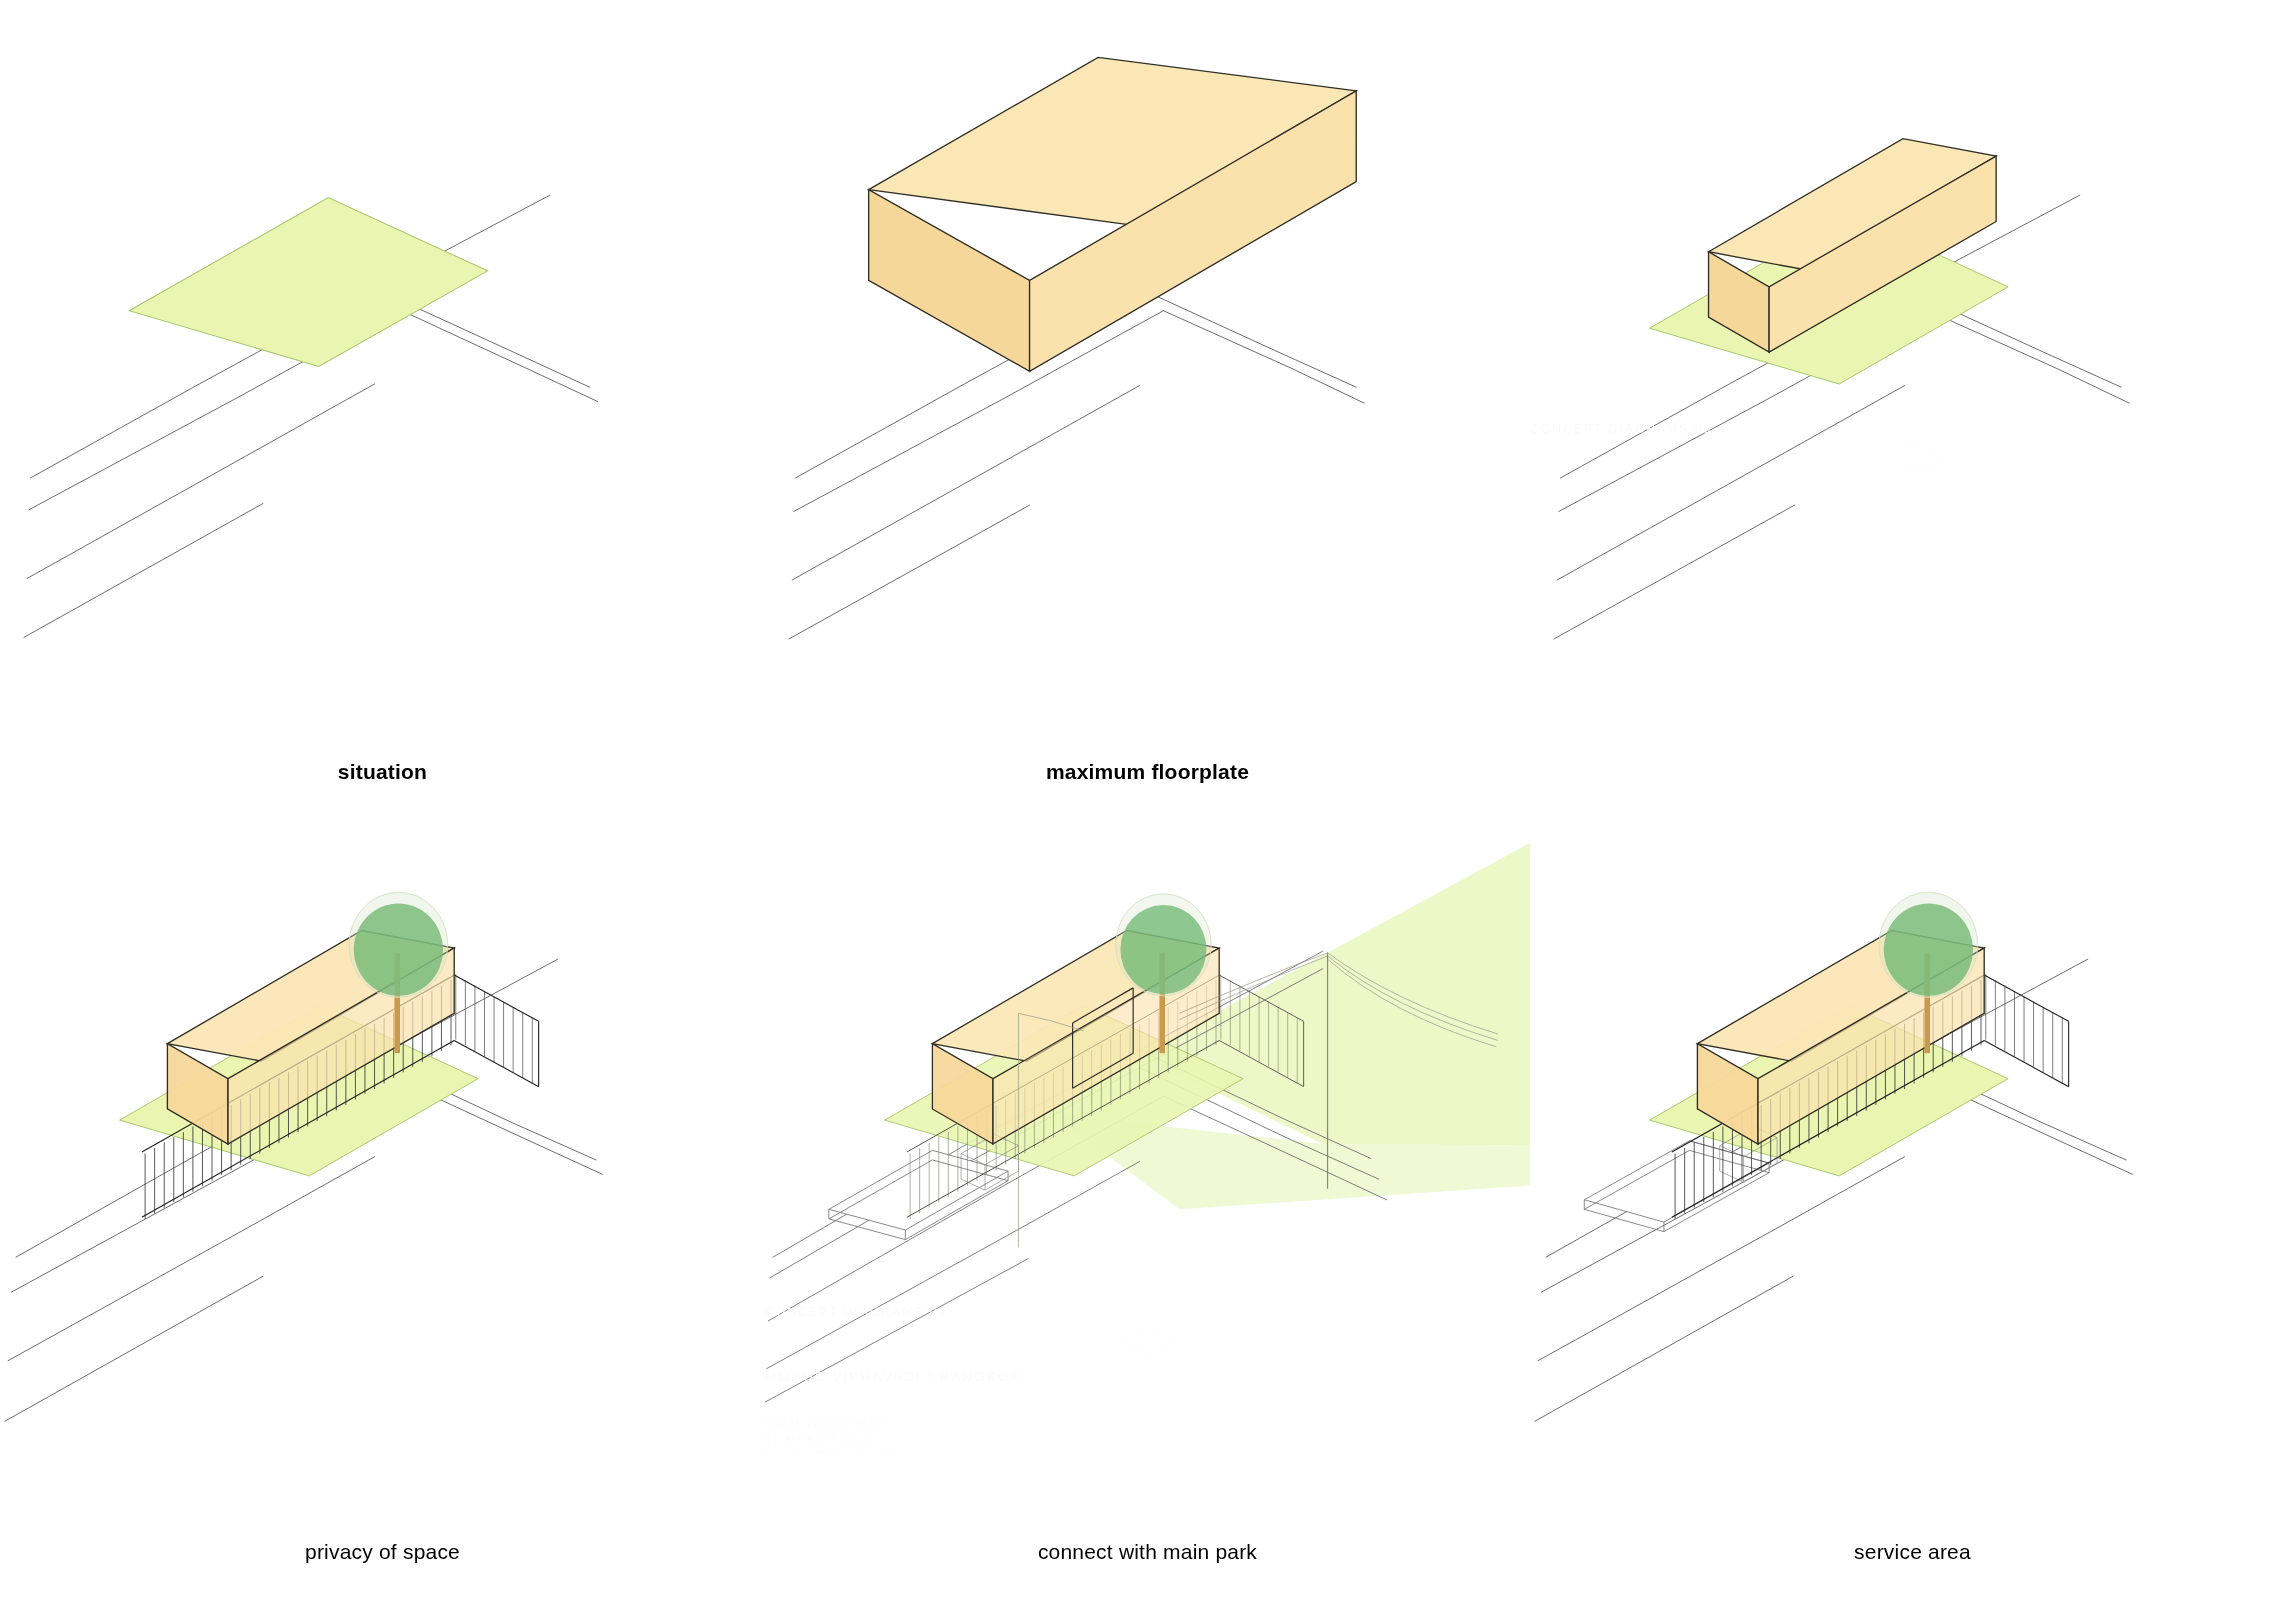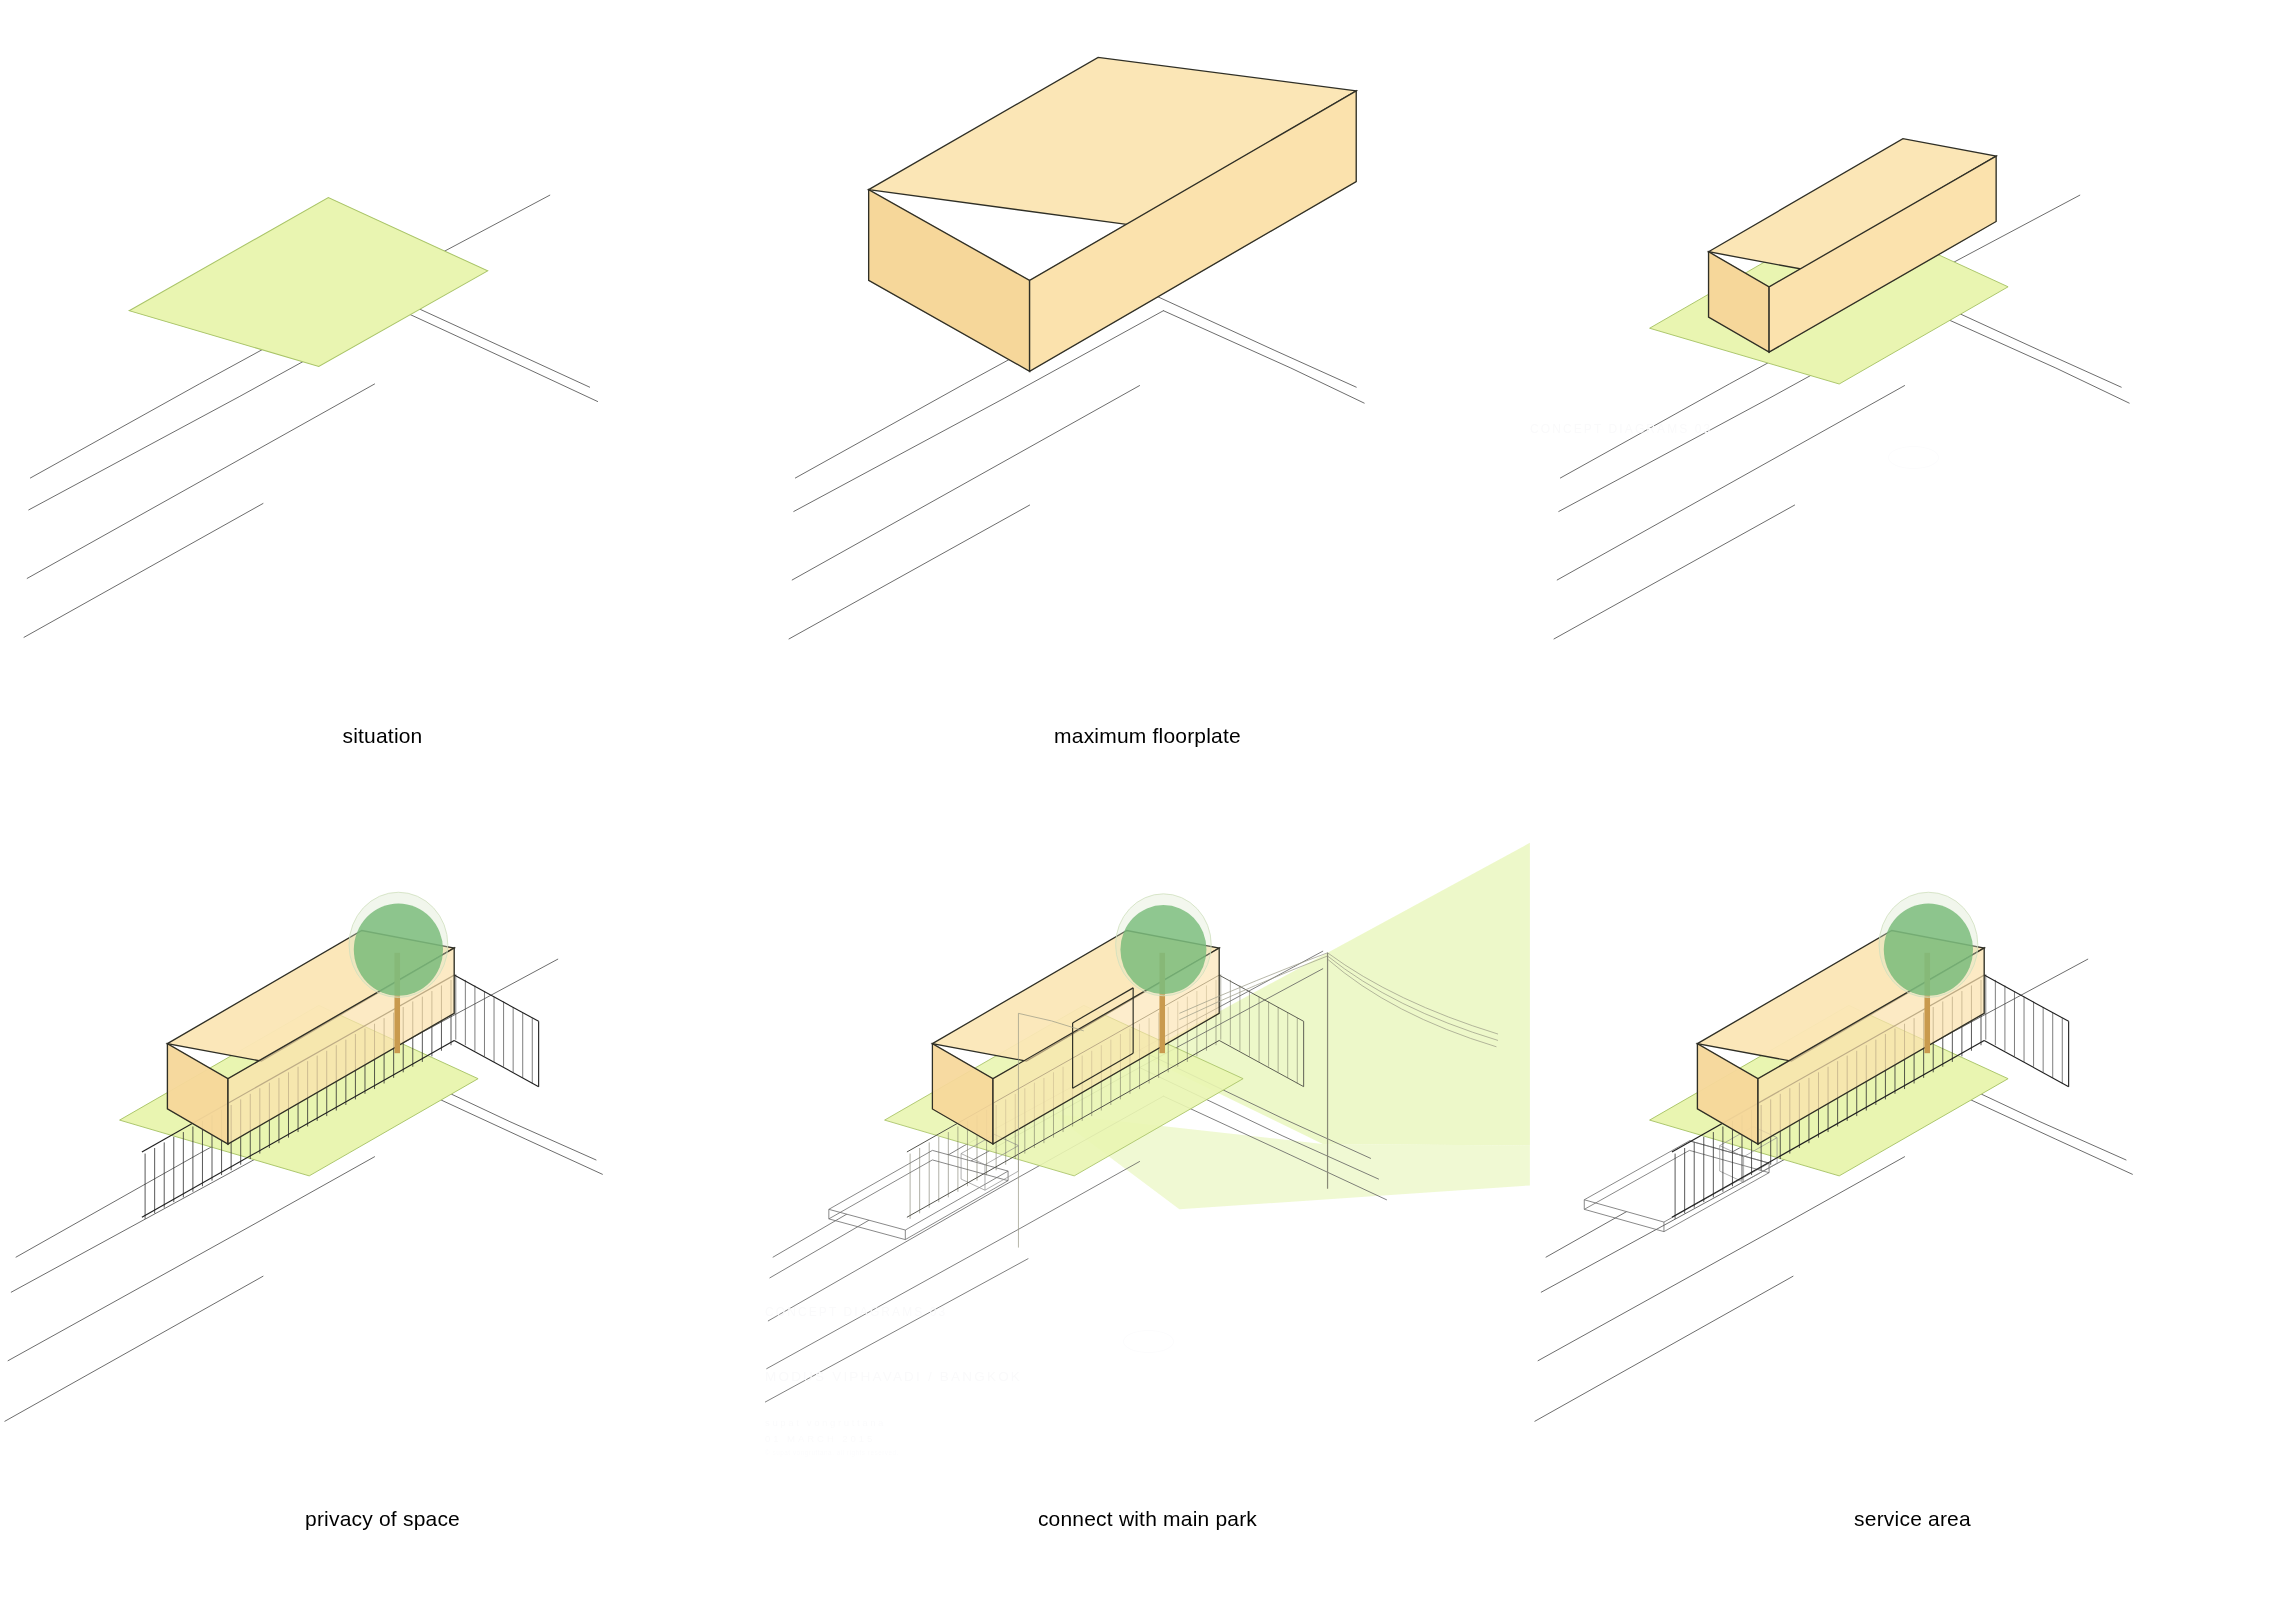--- a/index.html
+++ b/index.html
@@ -47,22 +47,22 @@
     left: 0;
     width: 765px;
     text-align: center;
     font-family: "Liberation Sans", sans-serif;
     font-size: 21px;
     font-weight: 400;
     color: #000000;
     letter-spacing: 0.2px;
     white-space: nowrap;
   }
-  .row1 .caption { top: 724px; }
-  .row2 .caption { top: 696px; }
+  .row1 .caption { top: 760px; font-weight: bold; }
+  .row2 .caption { top: 729px; }
 
   
   .watermark {
     position: absolute;
     font-family: "Liberation Sans", sans-serif;
     color: #fbfbfc;
     white-space: nowrap;
     pointer-events: none;
     user-select: none;
   }

